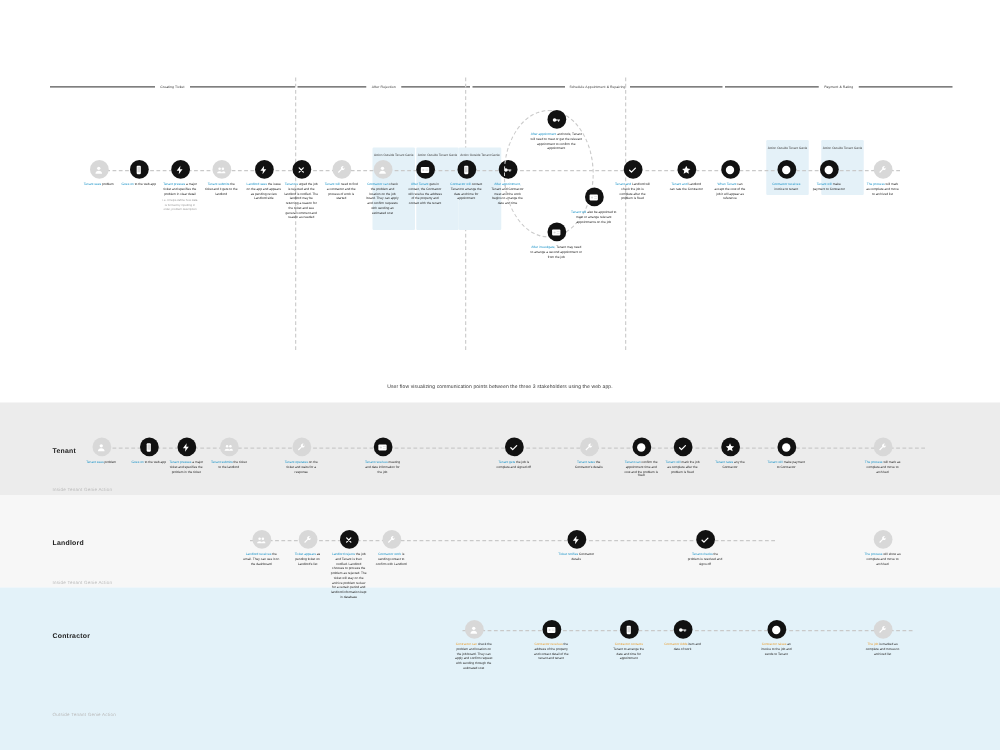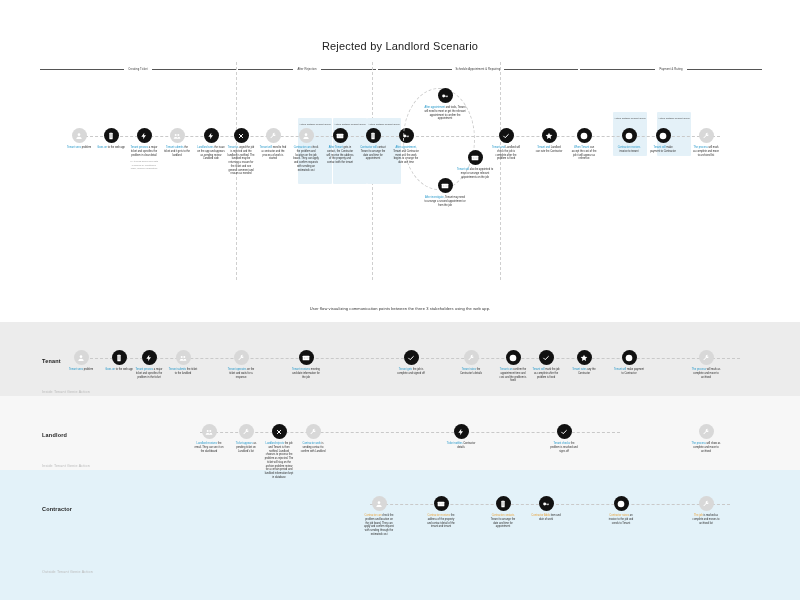--- a/index.html
+++ b/index.html
@@ -75,21 +75,20 @@
   }
   .lane-sub{
     position:absolute;left:42px;font-size:3.6px;color:#b9b9b9;letter-spacing:.2px;
   }
 </style>
 </head>
 <body>
 
 <div class="page">
 
-  <div class="title">Rejected by Landlord Scenario</div>
 
   <div class="phases">
     <div class="ph" style="left:0;width:196px;">
       <div class="ln"></div>
       <div class="pl">Creating Ticket</div>
       <div class="ln"></div>
     </div>
     <div class="ph" style="left:198px;width:138px;">
       <div class="ln"></div>
       <div class="pl">After Rejection</div>

